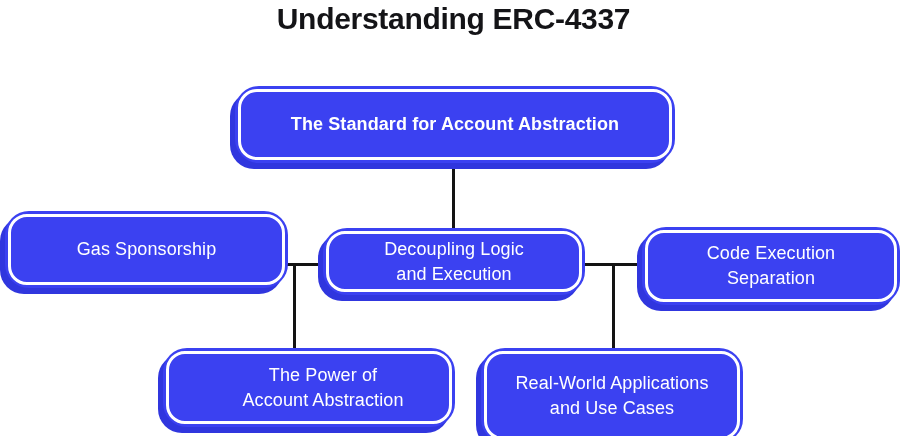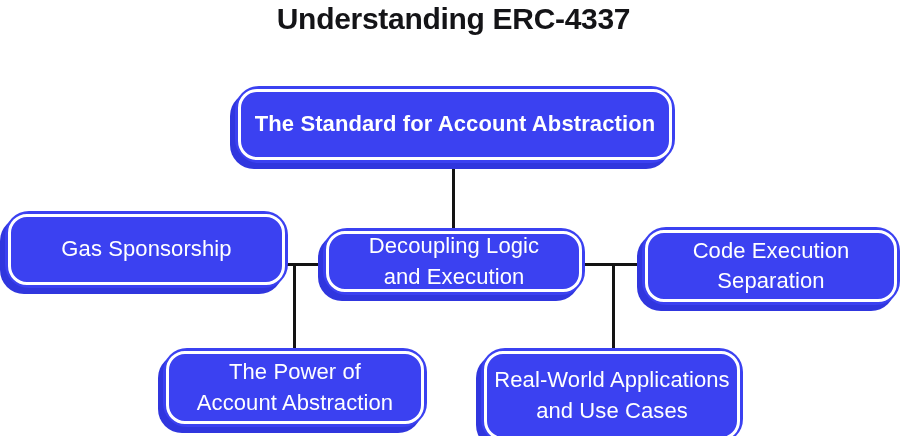--- a/index.html
+++ b/index.html
@@ -43,31 +43,31 @@
     content:"";
     position:absolute;inset:3px;
     border:3px solid var(--node-border,#fff);
     border-radius:19px;
     pointer-events:none;
   }
   .node-label{
     white-space:pre-line;
     text-align:center;
     color:var(--node-text,#fff);
-    font-size:22px;
+    font-size:18px;
     line-height:1.38;
     letter-spacing:0.1px;
     padding:0 10px;
   }
   .n-root{left:235px;top:86px;width:440px;height:77px;}
   .n-root .node-label{font-weight:700;}
   .n-gas{left:5px;top:211px;width:283px;height:77px;}
   .n-decoupling{left:323px;top:228px;width:262px;height:67px;}
   .n-code{left:642px;top:227px;width:258px;height:78px;}
-  .n-power{left:163px;top:348px;width:264px;height:79px;}
+  .n-power{left:163px;top:348px;width:264px;height:79px;padding-left:28px;}
   .n-realworld{left:481px;top:348px;width:262px;height:95px;}
 </style>
 </head>
 <body>
 
 <div class="canvas">
 
   <h1 class="diagram-title">Understanding ERC-4337</h1>
 
   <div class="connector c-root-v"></div>

